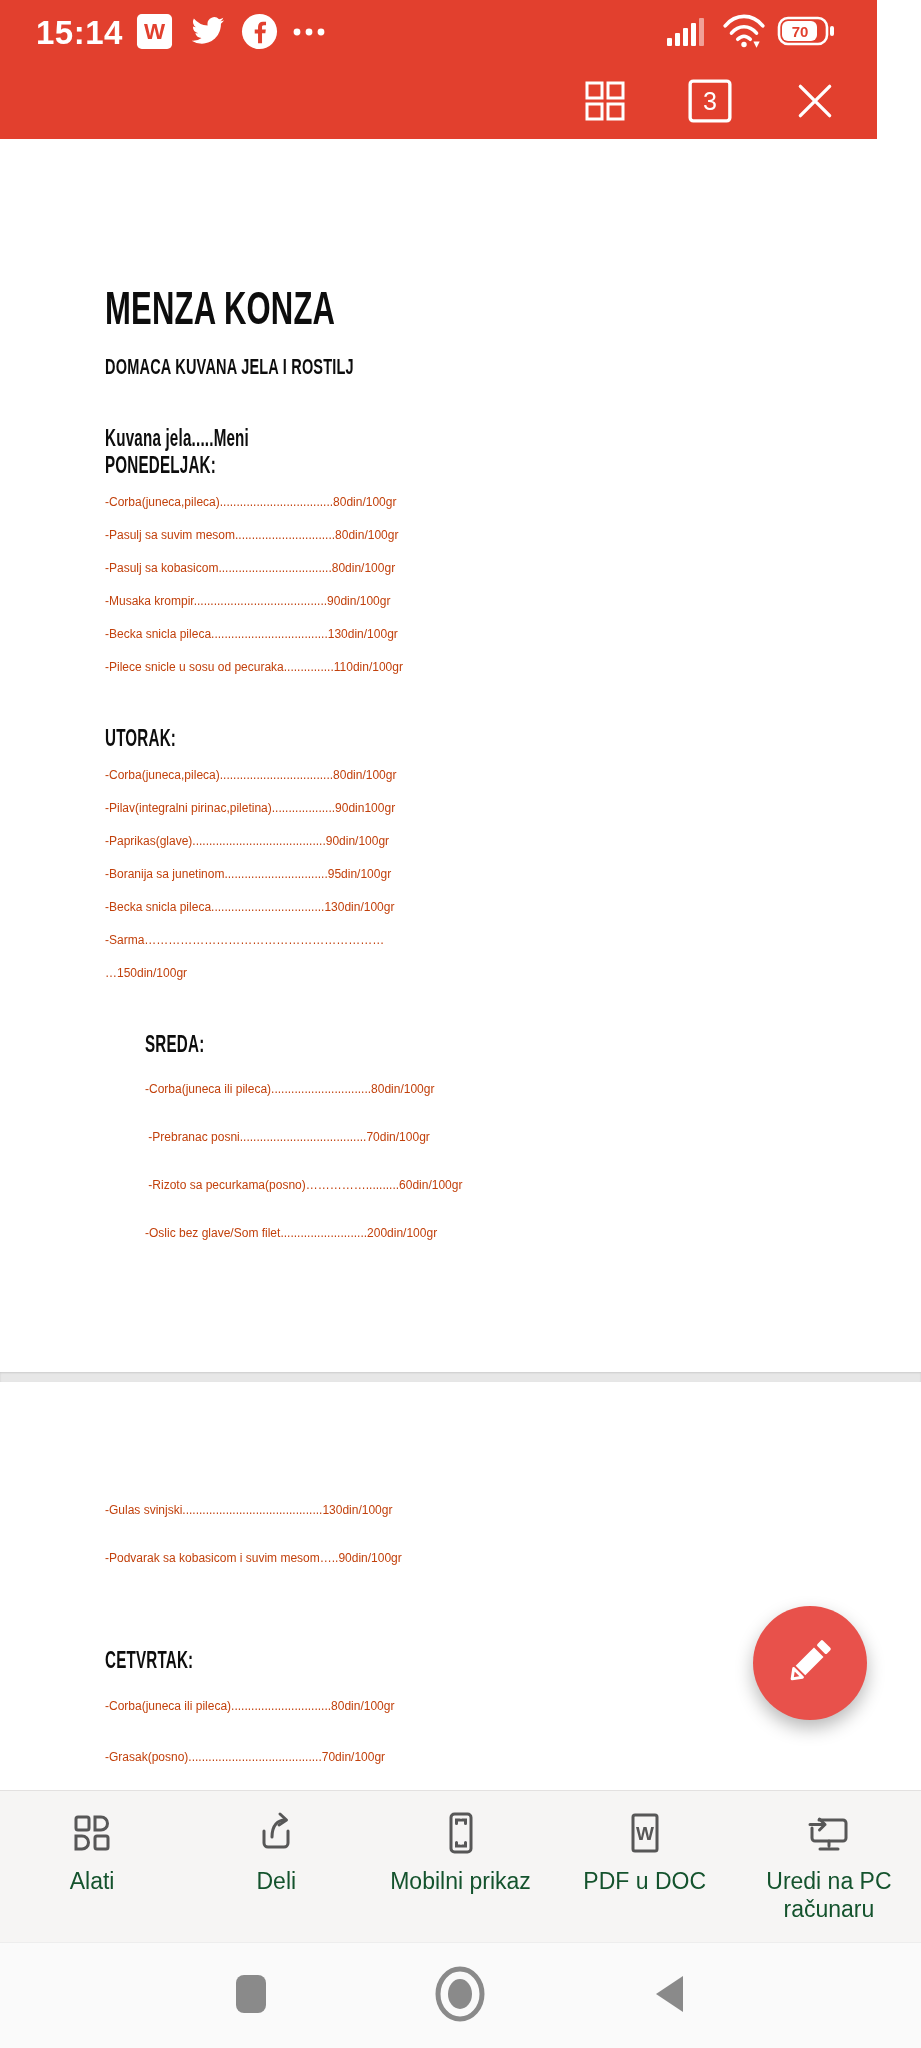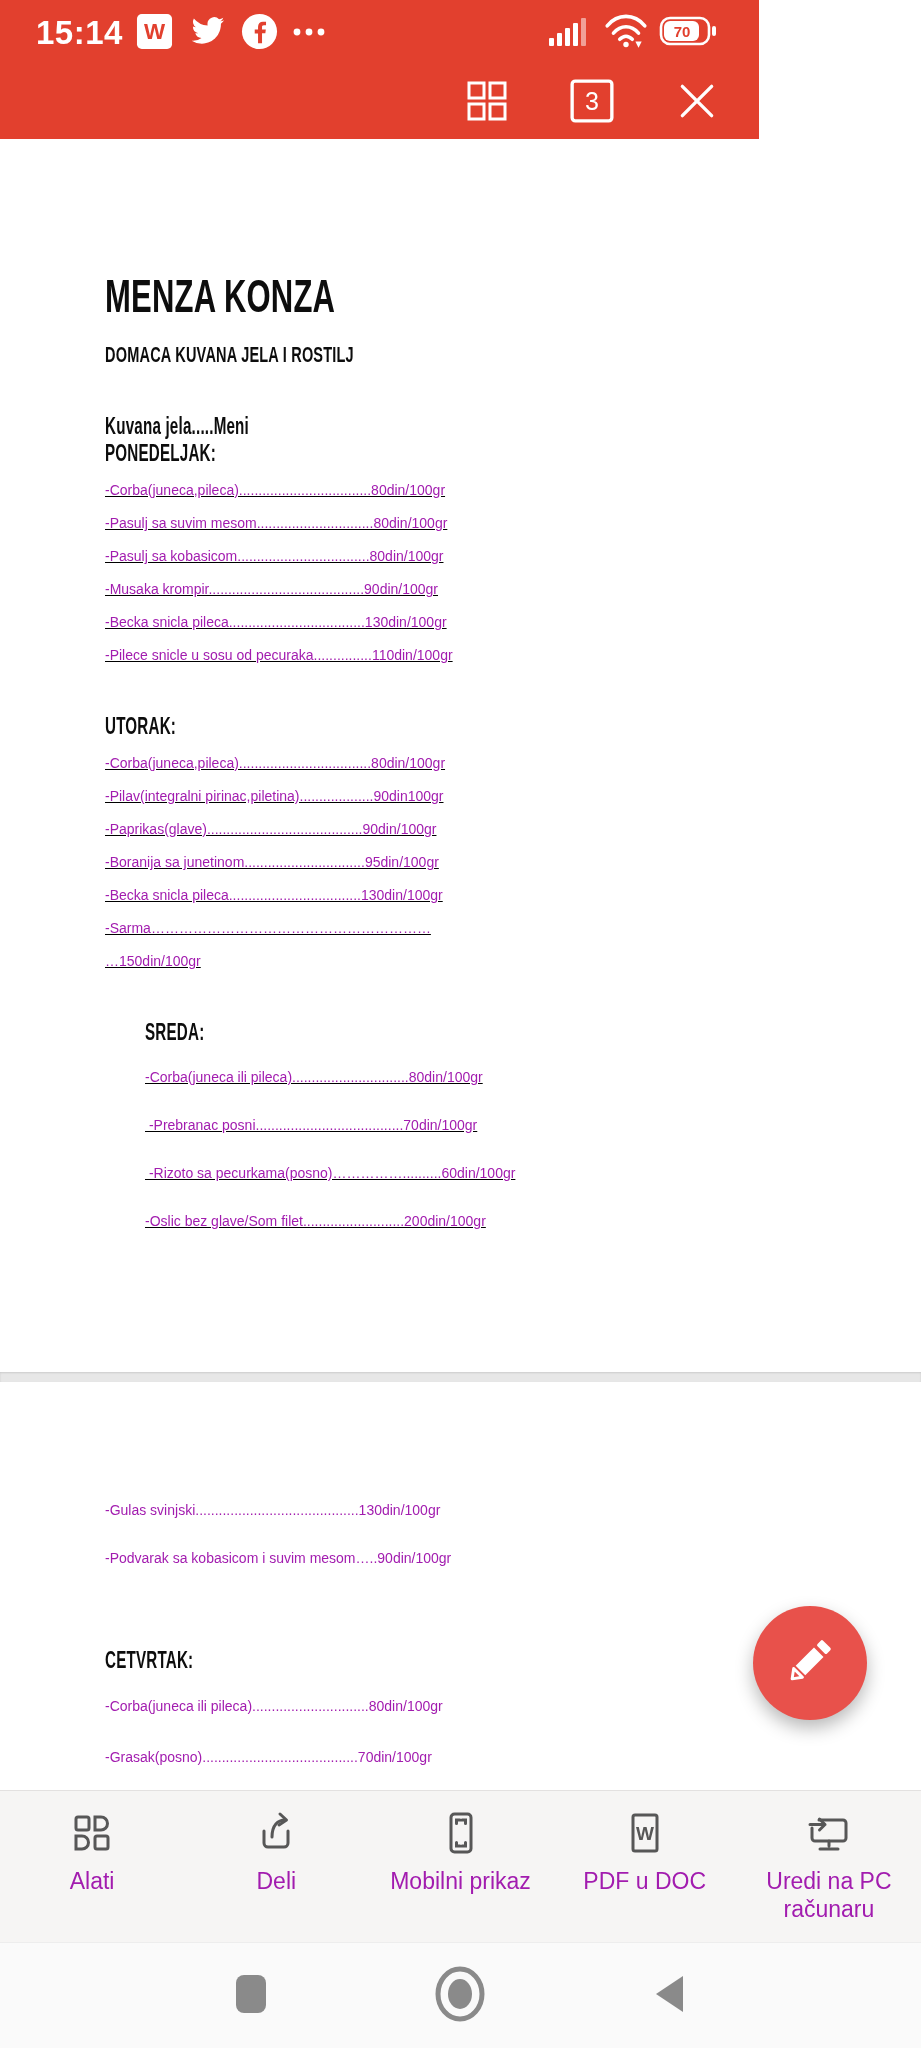--- a/index.html
+++ b/index.html
@@ -1,61 +1,61 @@
 <!DOCTYPE html>
 <html><head>
 <meta charset="utf-8">
 <style>
   html,body{margin:0;padding:0;}
   body{
     width:921px;height:2048px;position:relative;overflow:hidden;
     background:#ffffff;font-family:"Liberation Sans",sans-serif;
   }
   
-  .header{position:absolute;top:0;left:0;width:759px;height:139px;background:#E2402E;}
+  .header{position:absolute;top:0;left:0;width:877px;height:139px;background:#E2402E;}
   .status-bar{position:absolute;top:0;left:0;width:100%;height:66px;display:flex;align-items:center;}
   .status-left{display:flex;align-items:center;gap:13px;padding-left:36px;}
   .status-time{color:#fff;font-size:33px;font-weight:bold;letter-spacing:0.5px;}
   .status-right{margin-left:auto;display:flex;align-items:center;gap:10px;padding-right:42px;}
   .app-toolbar{position:absolute;top:66px;left:0;width:100%;height:73px;display:flex;align-items:center;justify-content:flex-end;gap:57px;padding-right:38px;box-sizing:border-box;}
   .tb-btn{display:flex;align-items:center;justify-content:center;width:48px;height:48px;}
   
   .doc{position:absolute;top:139px;left:0;width:921px;height:1651px;background:#fff;}
   .page{position:absolute;left:0;width:921px;background:#fff;box-sizing:border-box;padding-left:105px;}
-  .page1{top:4px;height:1233px;text-decoration:underline;}
+  .page1{top:16px;height:1233px;}
   .page-break{position:absolute;top:1233px;left:0;width:921px;height:10px;background:#E7E7E7;box-shadow:0 1px 2px rgba(0,0,0,0.12) inset;}
   .page2{top:1243px;height:408px;}
   .doc-title{margin-top:132px;line-height:42px;}
   .doc-title .cond{font-size:47px;transform:scaleX(0.66);}
   .doc-subtitle{margin-top:16px;line-height:22px;}
   .doc-subtitle .cond{font-size:22px;transform:scaleX(0.66);}
   .doc-intro{margin-top:46px;line-height:24px;}
   .doc-intro .cond{font-size:23px;transform:scaleX(0.66);}
   .sec-heading{line-height:24px;}
   .sec-heading .cond{font-size:23px;transform:scaleX(0.66);}
   .cond{display:inline-block;font-weight:bold;color:#0d0d0d;transform-origin:left center;white-space:pre;letter-spacing:0.3px;}
-  .line{font-size:14px;color:#a21caf;white-space:pre;}
+  .line{font-size:12px;color:#c2410c;white-space:pre;}
   .lh33{line-height:33px;}
   .lh48{line-height:48px;}
   .lh51{line-height:51px;}
   .mt-items{margin-top:6px;}
   .sec-utorak{margin-top:42px;}
   .sec-sreda{margin-top:42px;margin-left:40px;}
   .p2-items{margin-top:104px;}
   .sec-cetvrtak{margin-top:66px;}
   
   .fab{position:absolute;left:753px;top:1606px;width:114px;height:114px;border-radius:50%;
        background:#E8514B;display:flex;align-items:center;justify-content:center;
        box-shadow:0 8px 18px rgba(0,0,0,0.28);}
   
   .bottom-toolbar{position:absolute;top:1790px;left:0;width:921px;height:152px;background:#F6F5F4;
        border-top:1px solid #E3E1E0;display:flex;box-sizing:border-box;}
   .bt-item{flex:1 1 0;display:flex;flex-direction:column;align-items:center;padding-top:16px;}
   .bt-icon{height:52px;display:flex;align-items:center;justify-content:center;}
-  .bt-label{margin-top:8px;font-size:23px;color:#a21caf;text-align:center;line-height:28px;max-width:170px;}
+  .bt-label{margin-top:8px;font-size:23px;color:#14532d;text-align:center;line-height:28px;max-width:170px;}
   
   .nav-bar{position:absolute;top:1942px;left:0;width:921px;height:106px;background:#FAFAFA;border-top:1px solid #EDEDED;}
   .nav-ic{position:absolute;}
 </style>
 </head>
 <body>
 
 <div class="header">
   <div class="status-bar">
     <div class="status-left">

